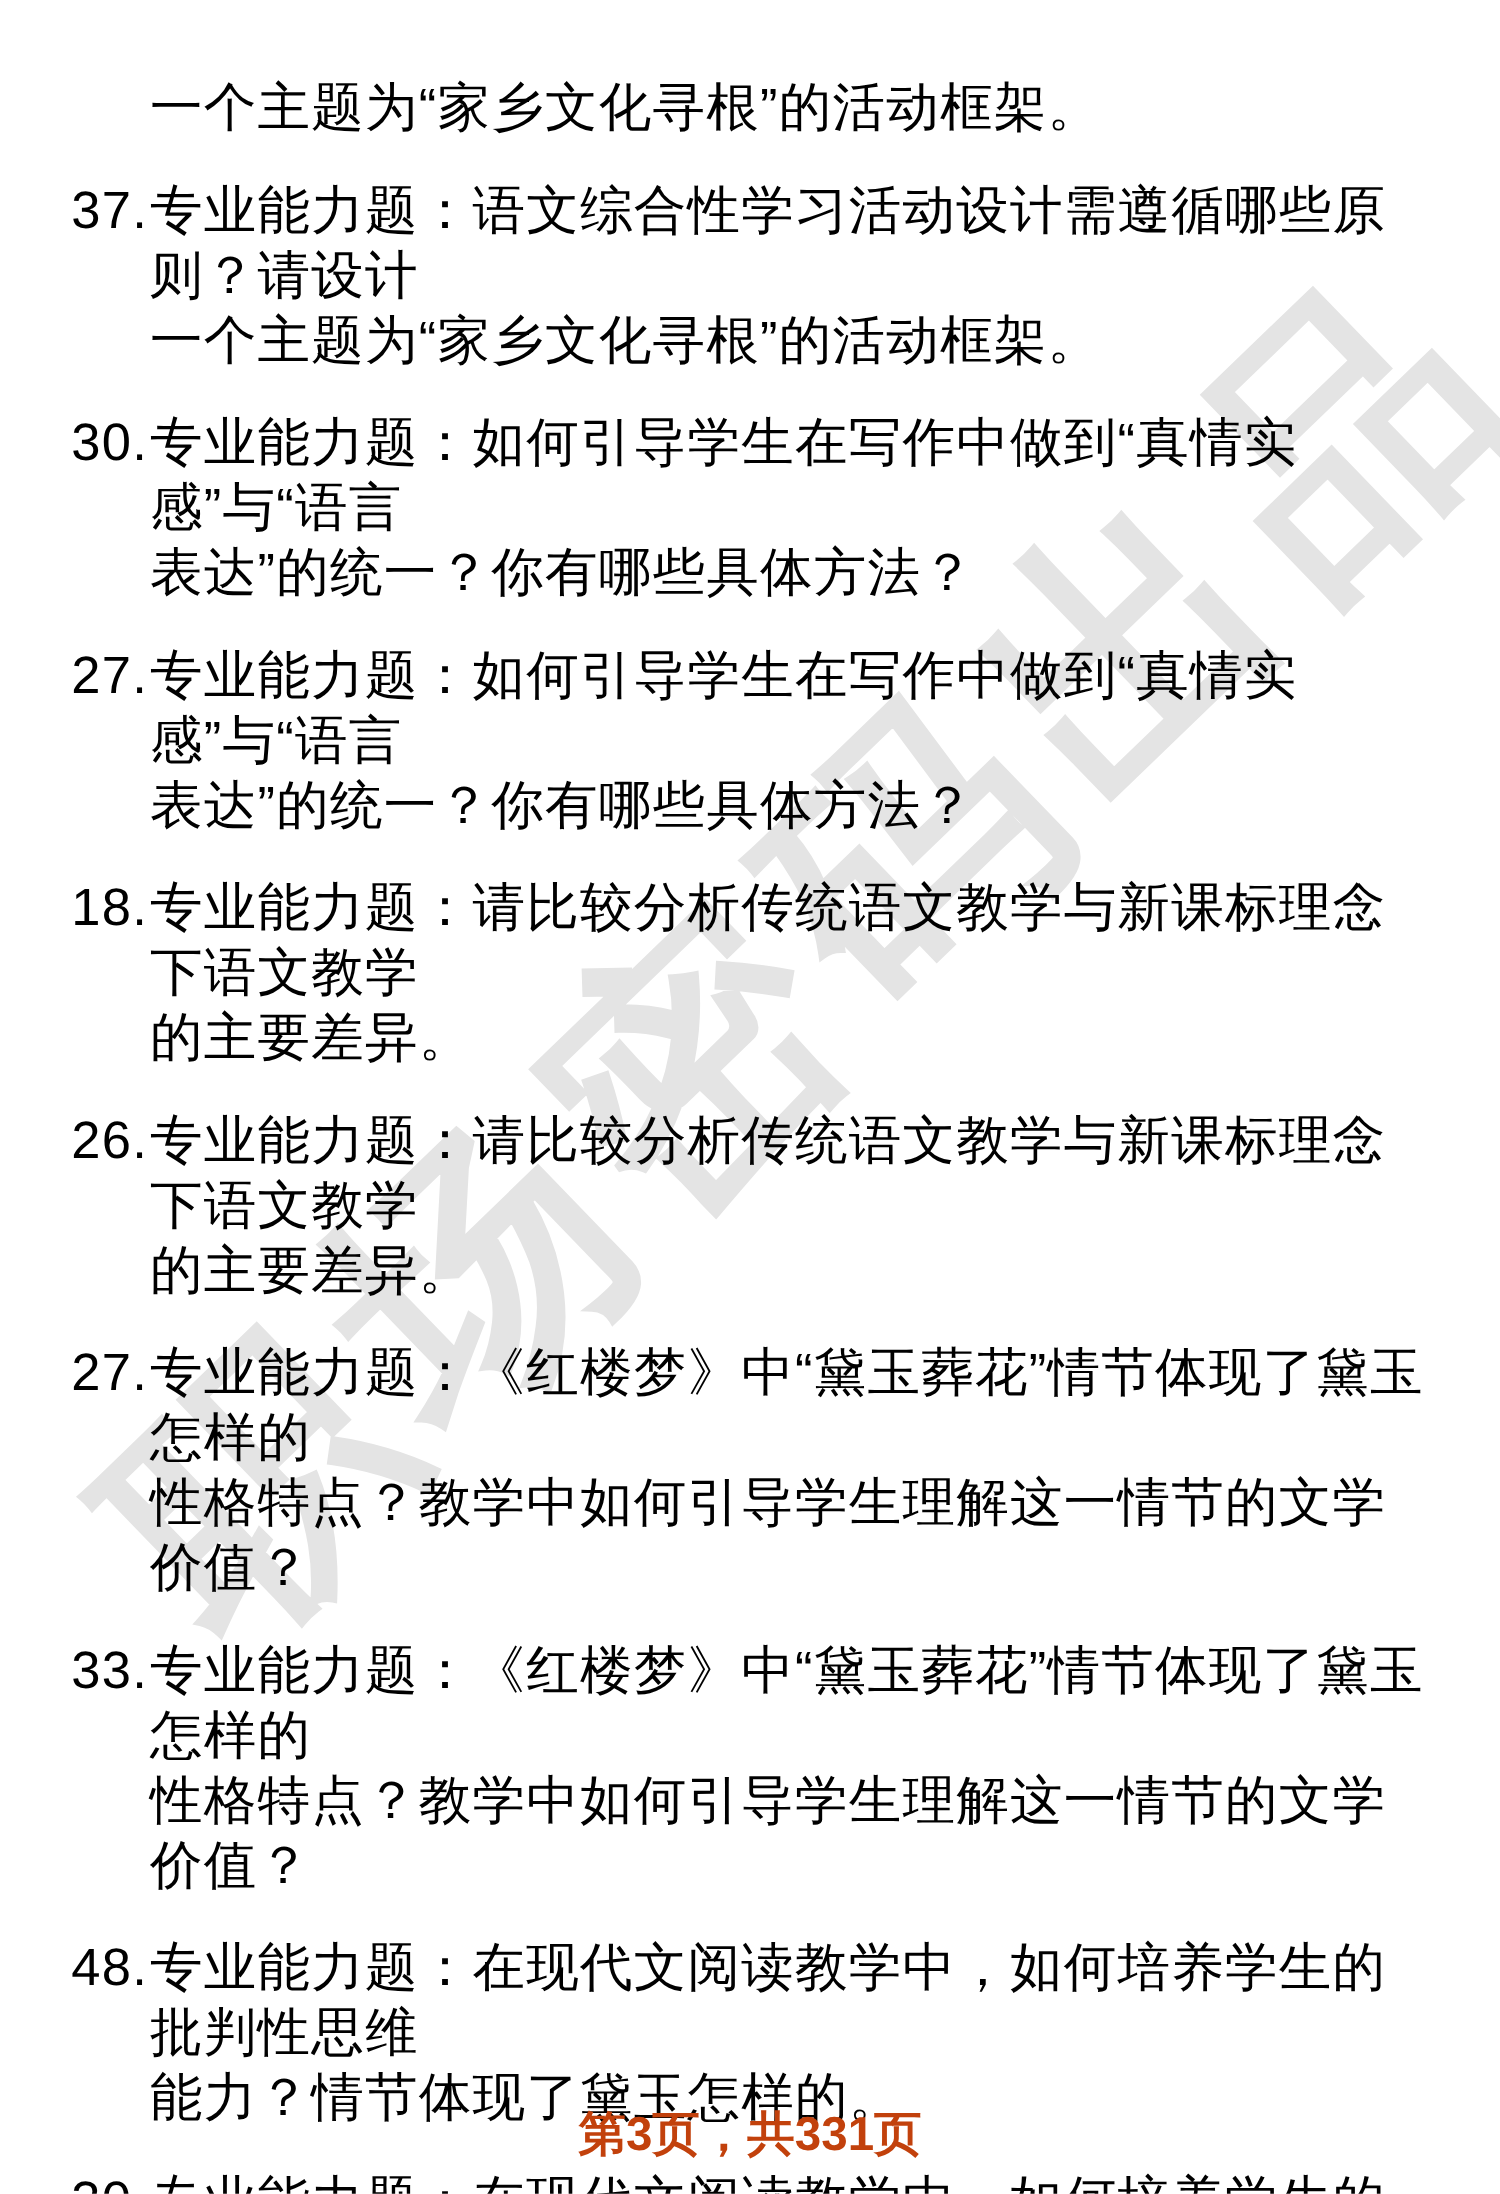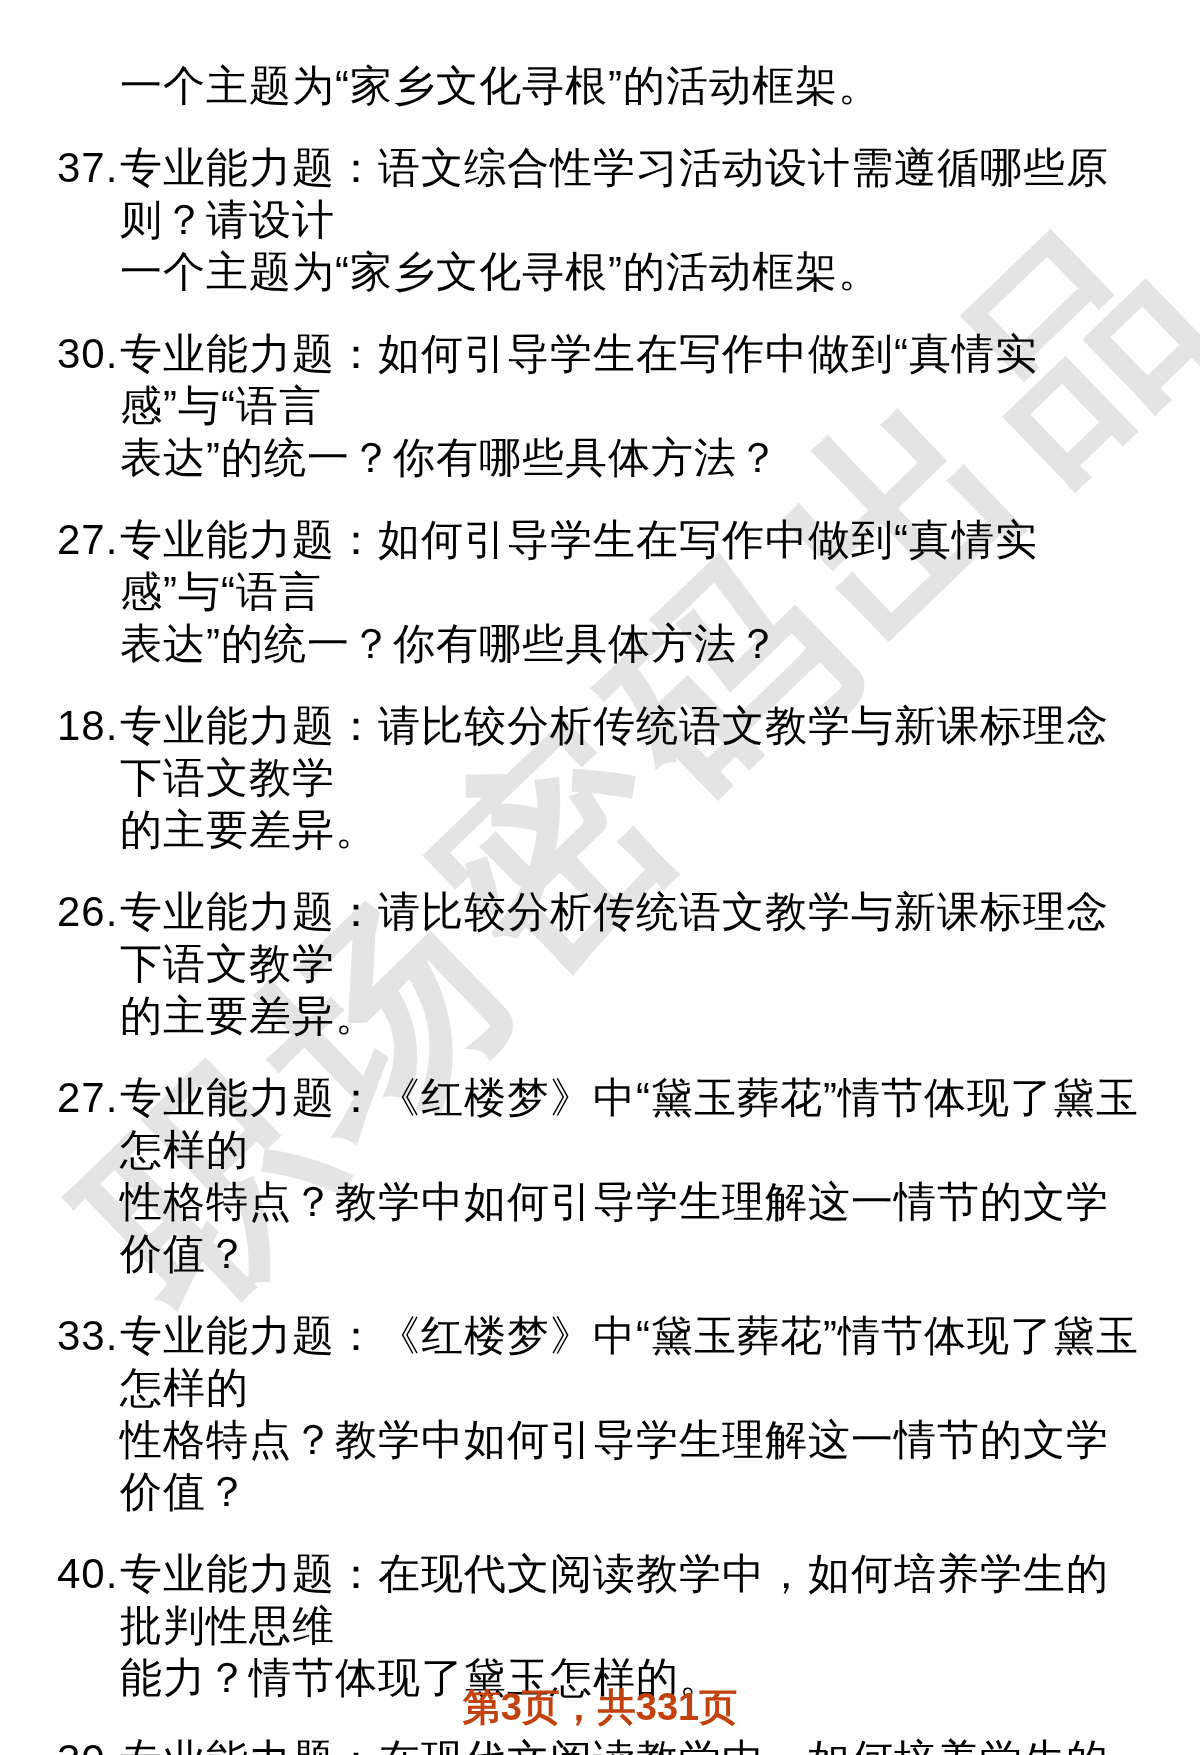--- a/index.html
+++ b/index.html
@@ -126,21 +126,21 @@
 
     <div class="para">
       <span class="num">33.</span>
       <div class="text">
         <div class="line">专业能力题：《红楼梦》中“黛玉葬花”情节体现了黛玉怎样的</div>
         <div class="line">性格特点？教学中如何引导学生理解这一情节的文学价值？</div>
       </div>
     </div>
 
     <div class="para">
-      <span class="num">40.</span>
+      <span class="num">48.</span>
       <div class="text">
         <div class="line">专业能力题：在现代文阅读教学中，如何培养学生的批判性思维</div>
         <div class="line">能力？情节体现了黛玉怎样的。</div>
       </div>
     </div>
 
     <div class="para">
       <span class="num">30.</span>
       <div class="text">
         <div class="line">专业能力题：在现代文阅读教学中，如何培养学生的批判性思维</div>

